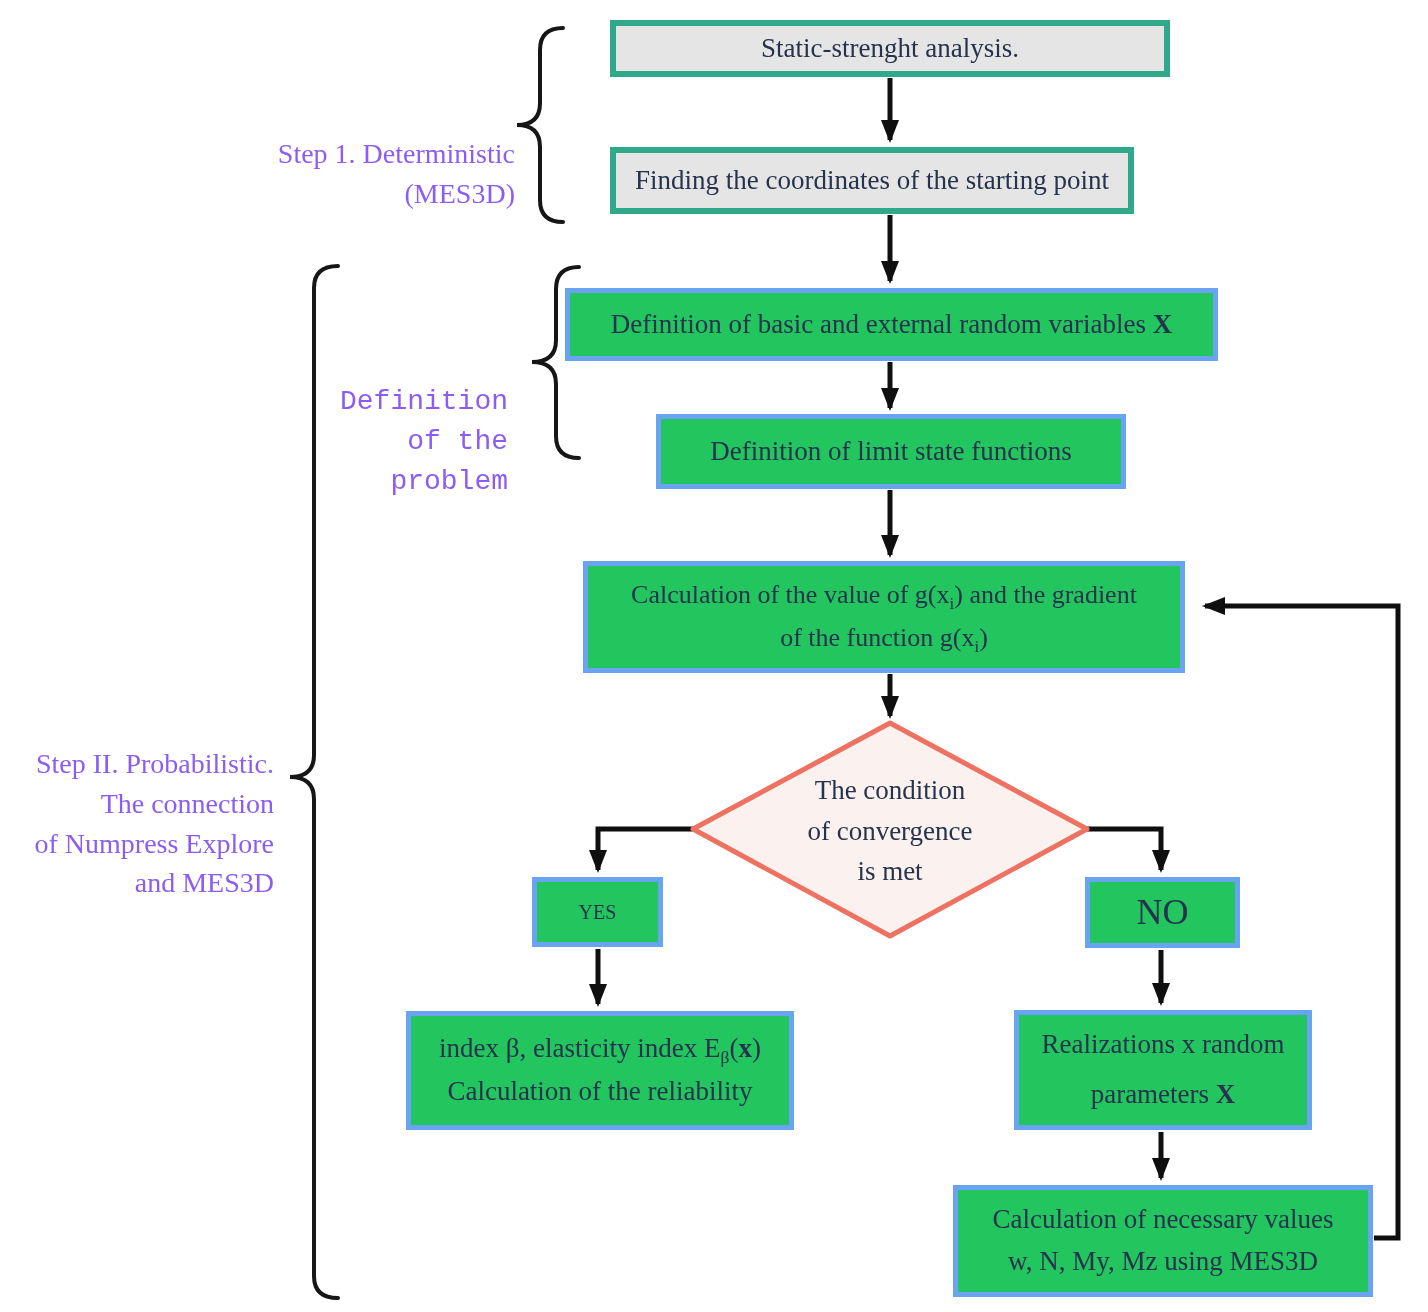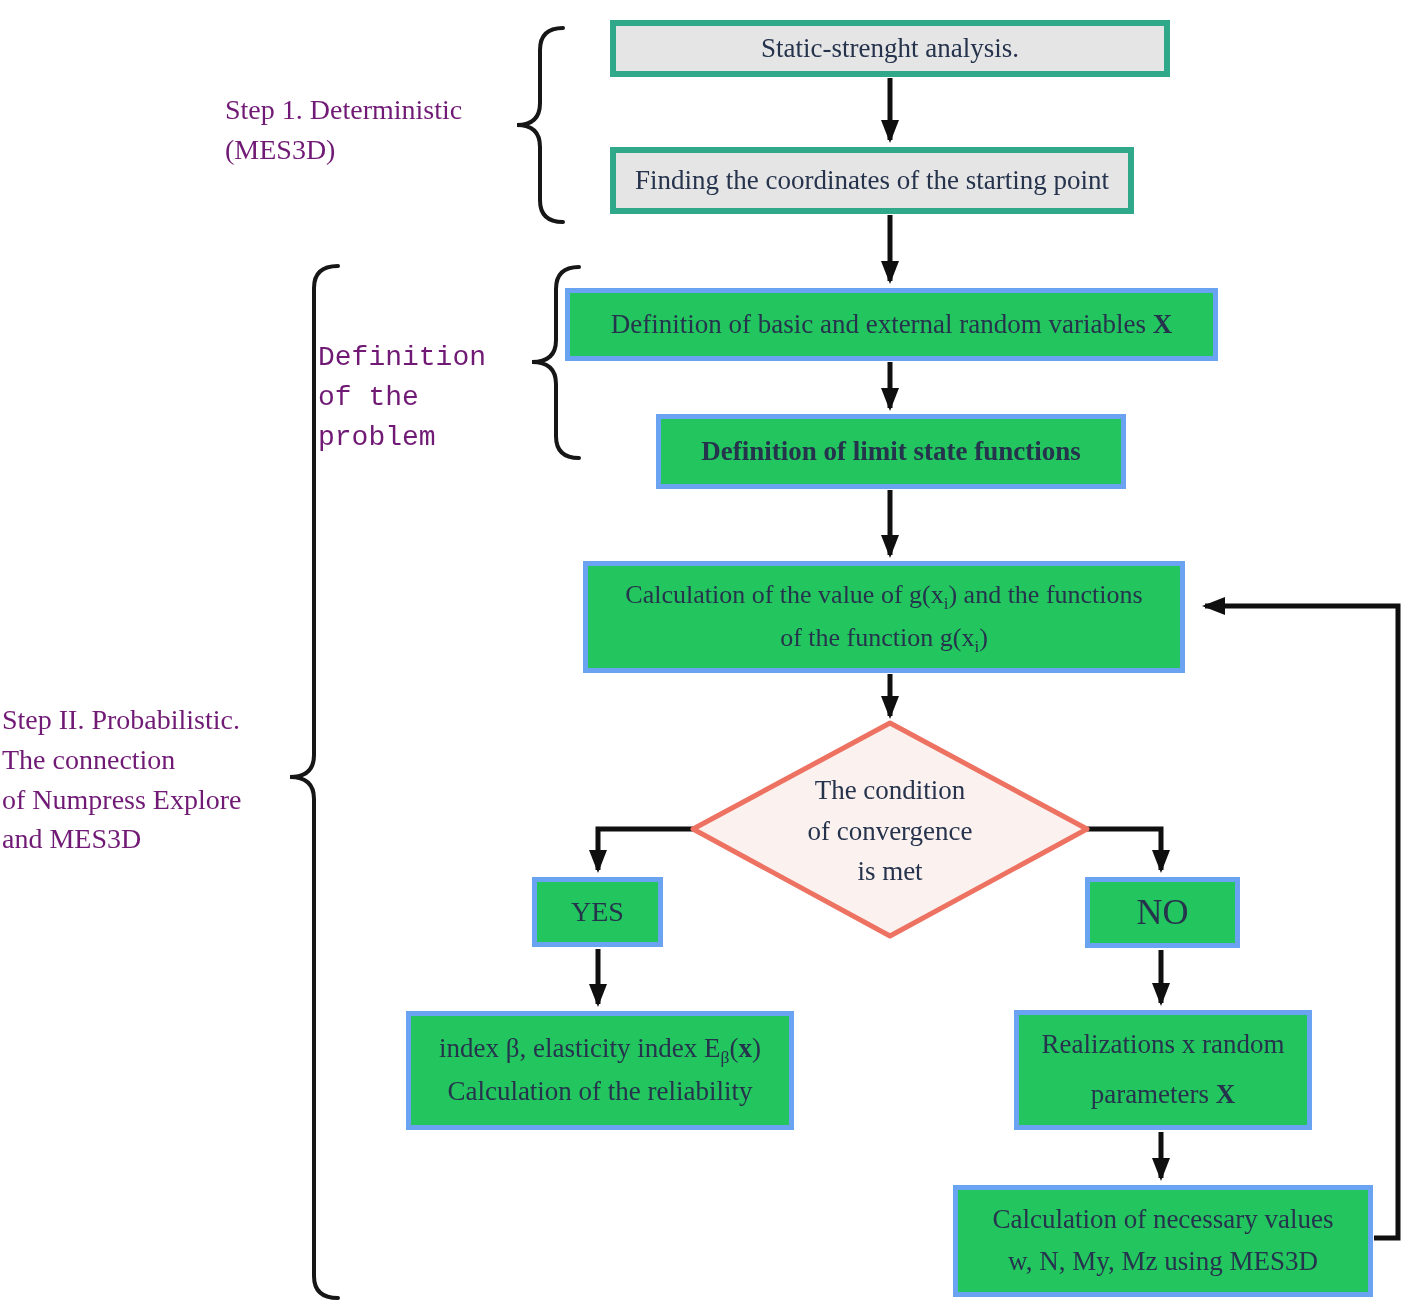--- a/index.html
+++ b/index.html
@@ -11,21 +11,21 @@
   svg.wires{position:absolute;left:0;top:0;width:1428px;height:1312px;}
   .box{
     position:absolute;box-sizing:border-box;
     display:flex;flex-direction:column;align-items:center;justify-content:center;
     text-align:center;line-height:1.42;
   }
   .green{border:6px solid #2fa98a;background:#e5e5e5;font-size:27px;white-space:nowrap;}
   .blue{border:5px solid #6aa3f2;background:#22c55e;font-size:27px;}
   .nowrap{white-space:nowrap;}
   .label{
-    position:absolute;text-align:left;font-size:28px;line-height:1.42;color:#701a75;
+    position:absolute;text-align:right;font-size:28px;line-height:1.42;color:#8b5cf6;margin-top:44px;
   }
   .diamond-text{
     position:absolute;text-align:center;font-size:27px;line-height:1.5;
   }
   sub{font-size:0.65em;}
   b{font-weight:bold;}
 </style>
 </head>
 <body>
 
@@ -78,36 +78,36 @@
     <span>Static-strenght analysis.</span>
   </div>
   <div class="box green" style="left:610px;top:147px;width:524px;height:67px;">
     <span>Finding the coordinates of the starting point</span>
   </div>
 
   <div class="box blue nowrap" style="left:565px;top:288px;width:653px;height:73px;">
     <span><span>Definition of basic and external random variables </span><b>X</b></span>
   </div>
 
-  <div class="box blue nowrap" style="left:656px;top:414px;width:470px;height:75px;font-weight:bold;">
+  <div class="box blue nowrap" style="left:656px;top:414px;width:470px;height:75px;">
     <span>Definition of limit state functions</span>
   </div>
 
   <div class="box blue" style="left:583px;top:561px;width:602px;height:112px;font-size:26px;line-height:1.6;">
-    <div class="nowrap"><span>Calculation of the value of g(x</span><sub>i</sub><span>) and the functions</span></div>
+    <div class="nowrap"><span>Calculation of the value of g(x</span><sub>i</sub><span>) and the gradient</span></div>
     <div class="nowrap"><span>of the function g(x</span><sub>i</sub><span>)</span></div>
   </div>
 
   <div class="diamond-text" style="left:738px;top:770px;width:304px;">
       <div>The condition</div>
       <div>of convergence</div>
       <div>is met</div>
     </div>
 
-  <div class="box blue" style="left:532px;top:877px;width:131px;height:70px;font-size:28px;">
+  <div class="box blue" style="left:532px;top:877px;width:131px;height:70px;font-size:20px;">
     <span>YES</span>
   </div>
   <div class="box blue" style="left:1085px;top:877px;width:155px;height:71px;font-size:36px;">
     <span>NO</span>
   </div>
 
   <div class="box blue" style="left:406px;top:1011px;width:388px;height:119px;line-height:1.55;">
     <div class="nowrap"><span>index β, elasticity index E</span><sub>β</sub><span>(</span><b>x</b><span>)</span></div>
     <div class="nowrap">Calculation of the reliability</div>
   </div>

